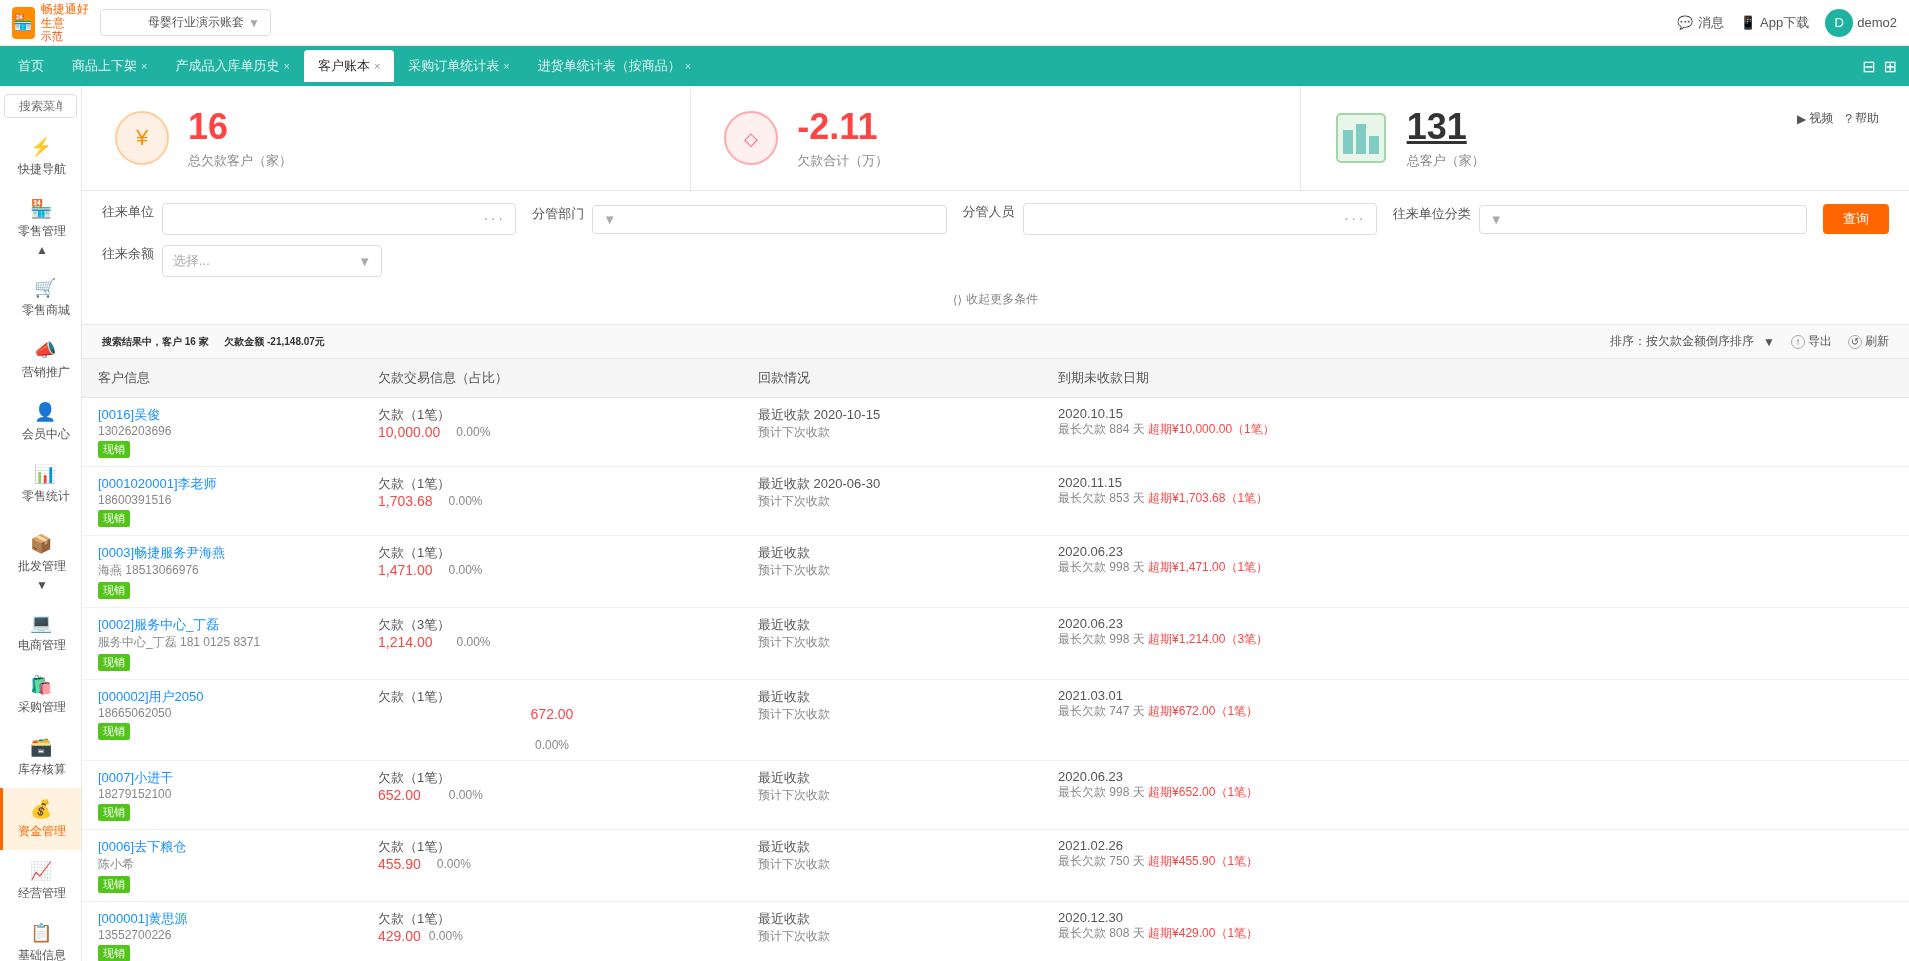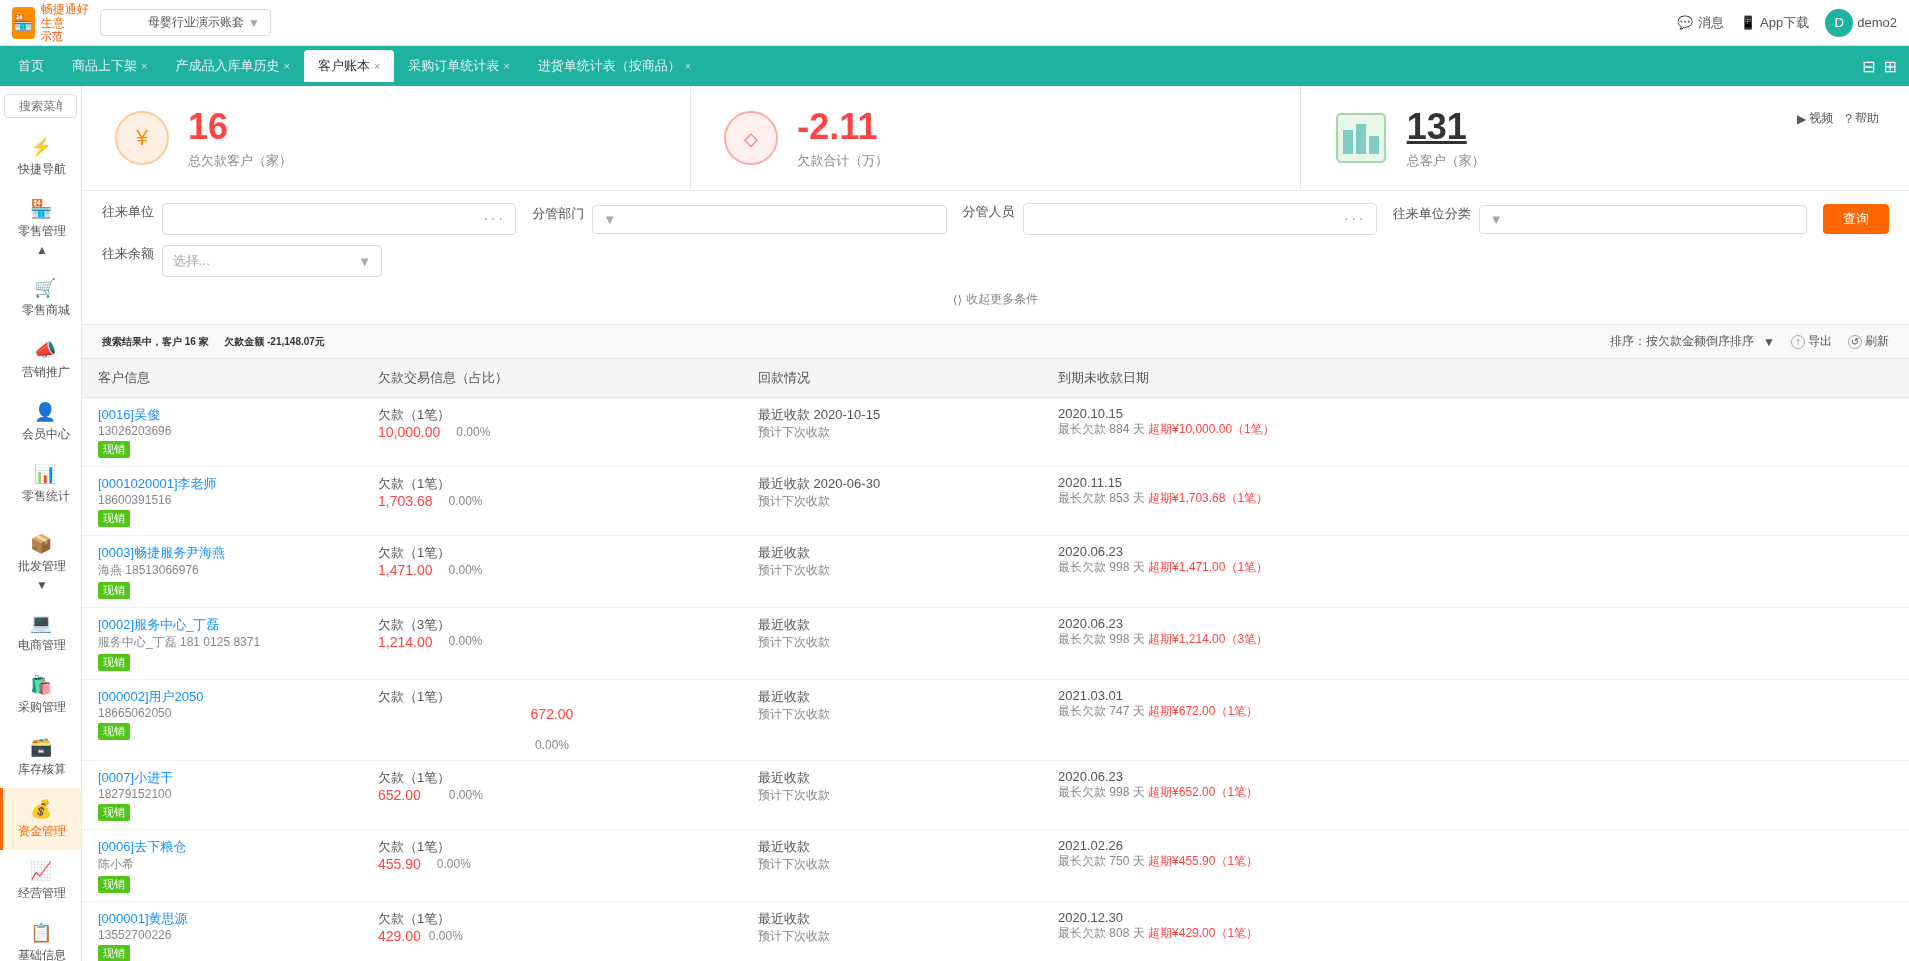--- a/index.html
+++ b/index.html
@@ -436,21 +436,21 @@
     </td>
   </tr>
               <tr>
     <td>
       <div class="customer-name">[0002]服务中心_丁磊</div>
       <div class="customer-phone">服务中心_丁磊  181 0125 8371</div>
       <span class="badge-green">现销</span>
     </td>
     <td>
       <div class="debt-count">欠款（3笔）</div>
-      <div style="display:flex;gap:16px;">
+      <div style="display:flex;align-items:center;gap:24px;">
         <span class="debt-amount">1,214.00</span>
         <span class="debt-ratio">0.00%</span>
       </div>
     </td>
     <td>
       <div class="collection-date">最近收款</div>
       <div class="collection-next">预计下次收款</div>
     </td>
     <td>
       <div class="due-date">2020.06.23</div>

